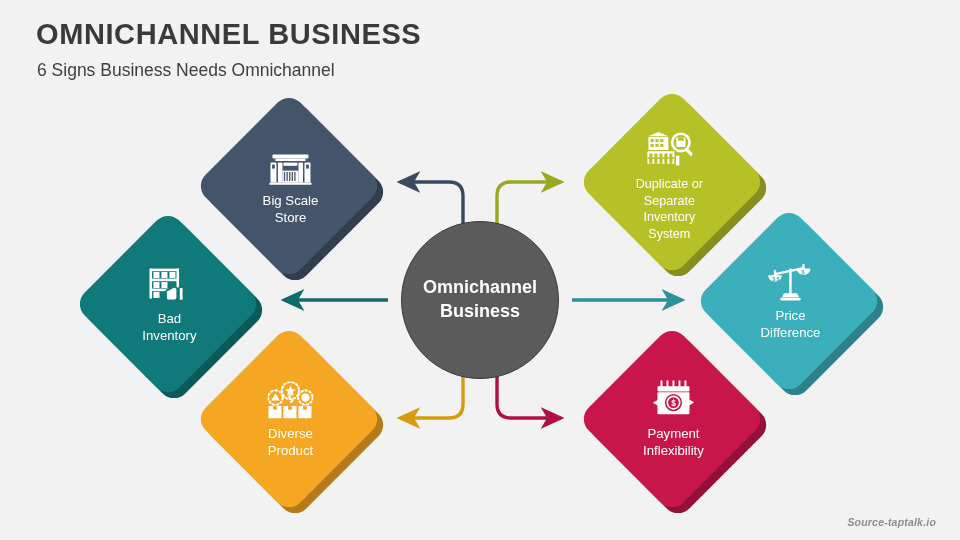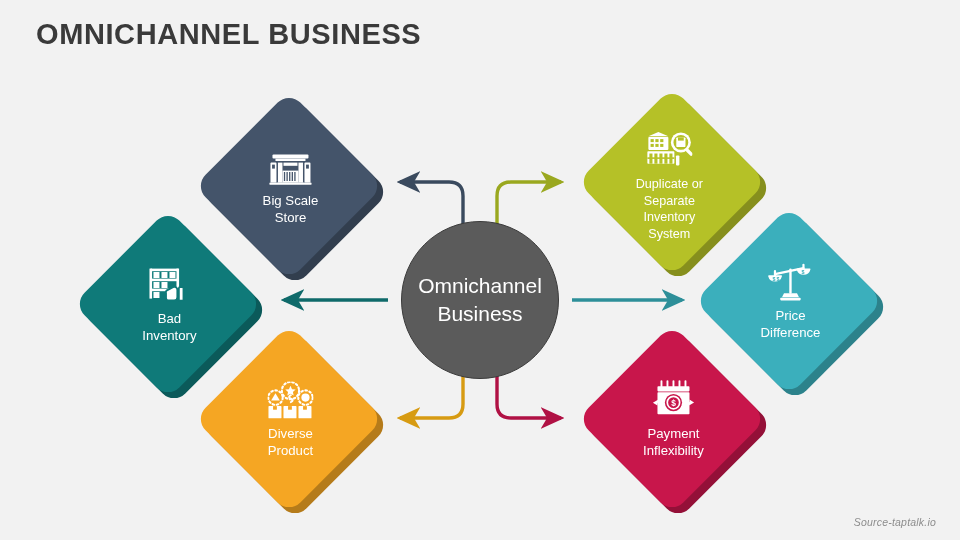--- a/index.html
+++ b/index.html
@@ -44,21 +44,21 @@
     white-space: nowrap;
   }
 
   
   #source {
     position: absolute;
     right: 24px;
     bottom: 12px;
     font-size: 10.5px;
     font-style: italic;
-    font-weight: normal;
+    font-weight: bold;
     color: #8d8d8d;
     letter-spacing: 0.2px;
   }
 
   
   #hub {
     position: absolute;
     left: 392px;
     top: 212px;
     width: 176px;
@@ -83,22 +83,22 @@
     border-radius: 50%;
     background: #5b5b5b;
     border: 1.6px solid #3b3b3b;
     box-sizing: border-box;
     display: flex;
     align-items: center;
     justify-content: center;
   }
   #hub-label {
     color: #ffffff;
-    font-size: 21px;
-    font-weight: normal;
+    font-size: 18px;
+    font-weight: bold;
     line-height: 1.32;
     text-align: center;
     white-space: pre-line;
   }
 
   
   .node {
     position: absolute;
     width: 152px;
     height: 152px;
@@ -171,20 +171,21 @@
     height: 540px;
     pointer-events: none;
   }
 </style>
 </head>
 <body>
 
 <div id="slide">
 
   <div id="title">OMNICHANNEL BUSINESS</div>
+  <div id="subtitle">6 Signs Business Needs Omnichannel</div>
 
   <svg id="arrows" viewBox="0 0 960 540" xmlns="http://www.w3.org/2000/svg">
     <defs>
       <marker id="ah-nav" markerWidth="7" markerHeight="7" refX="6" refY="3.5" orient="auto" markerUnits="strokeWidth">
         <path d="M0,0.3 L7,3.5 L0,6.7 L1.9,3.5 Z" fill="#3a4a5e"></path>
       </marker>
       <marker id="ah-teal" markerWidth="7" markerHeight="7" refX="6" refY="3.5" orient="auto" markerUnits="strokeWidth">
         <path d="M0,0.3 L7,3.5 L0,6.7 L1.9,3.5 Z" fill="#0f6a6a"></path>
       </marker>
       <marker id="ah-amber" markerWidth="7" markerHeight="7" refX="6" refY="3.5" orient="auto" markerUnits="strokeWidth">

